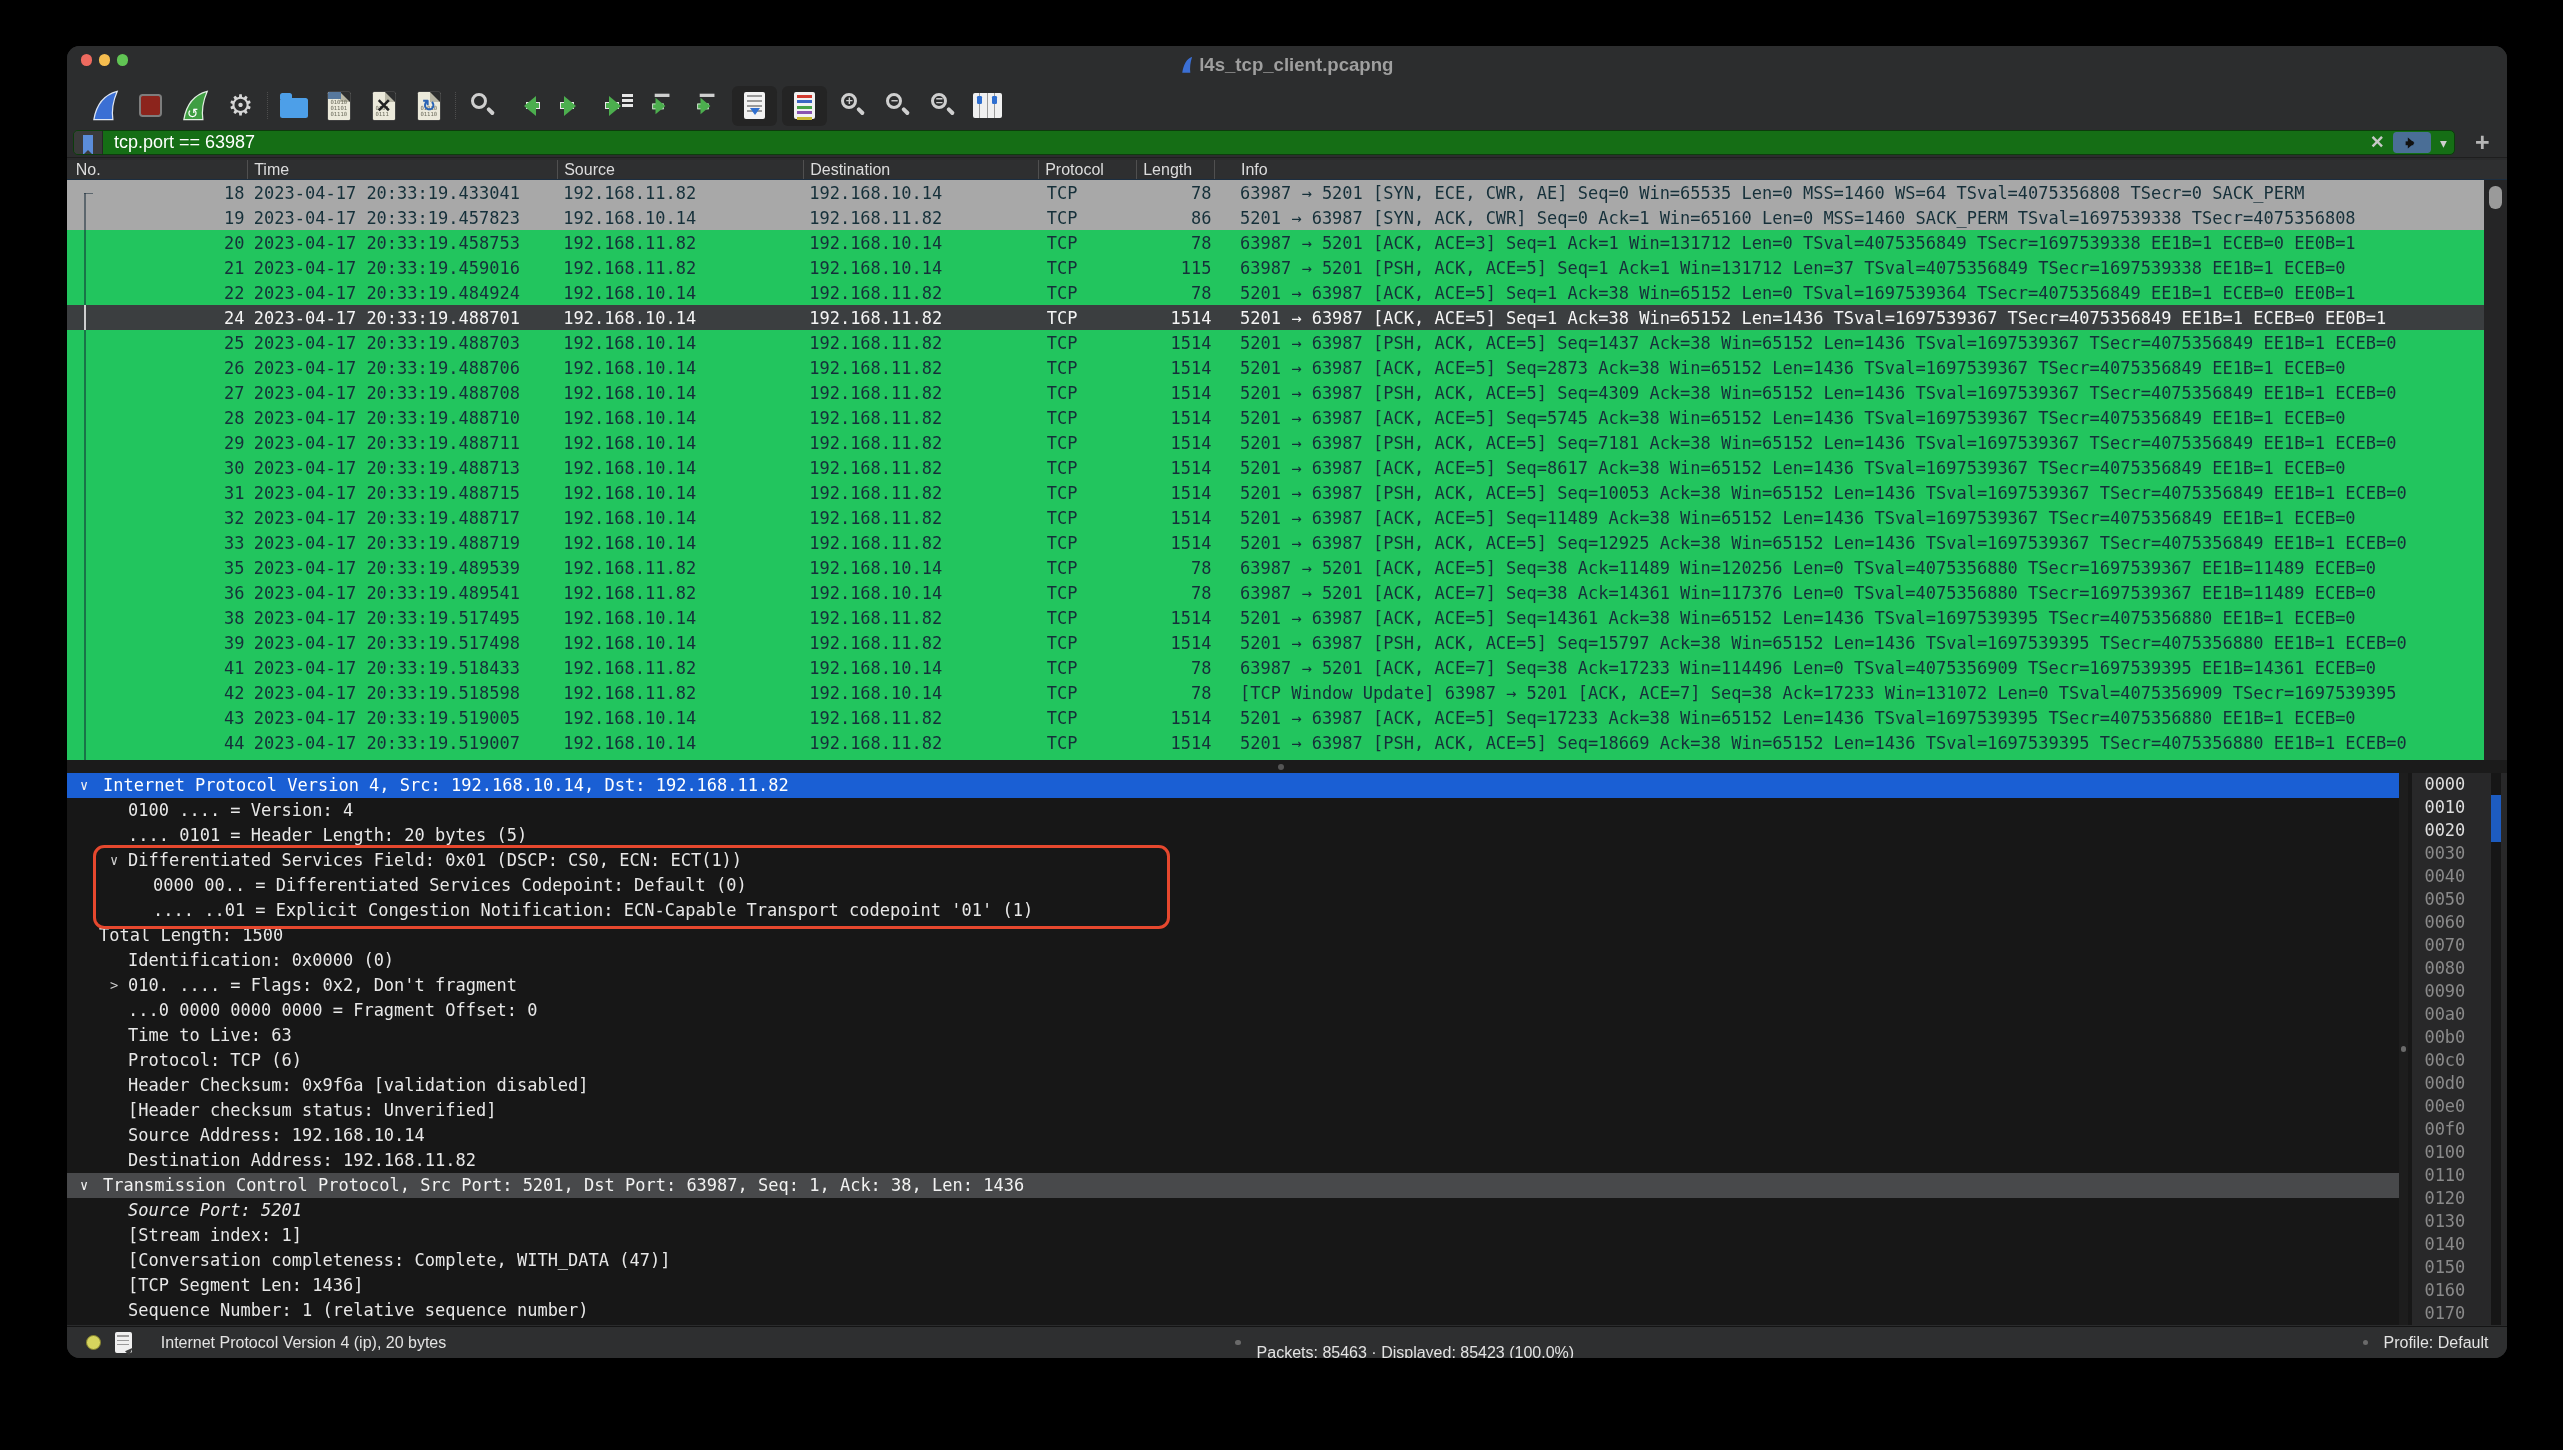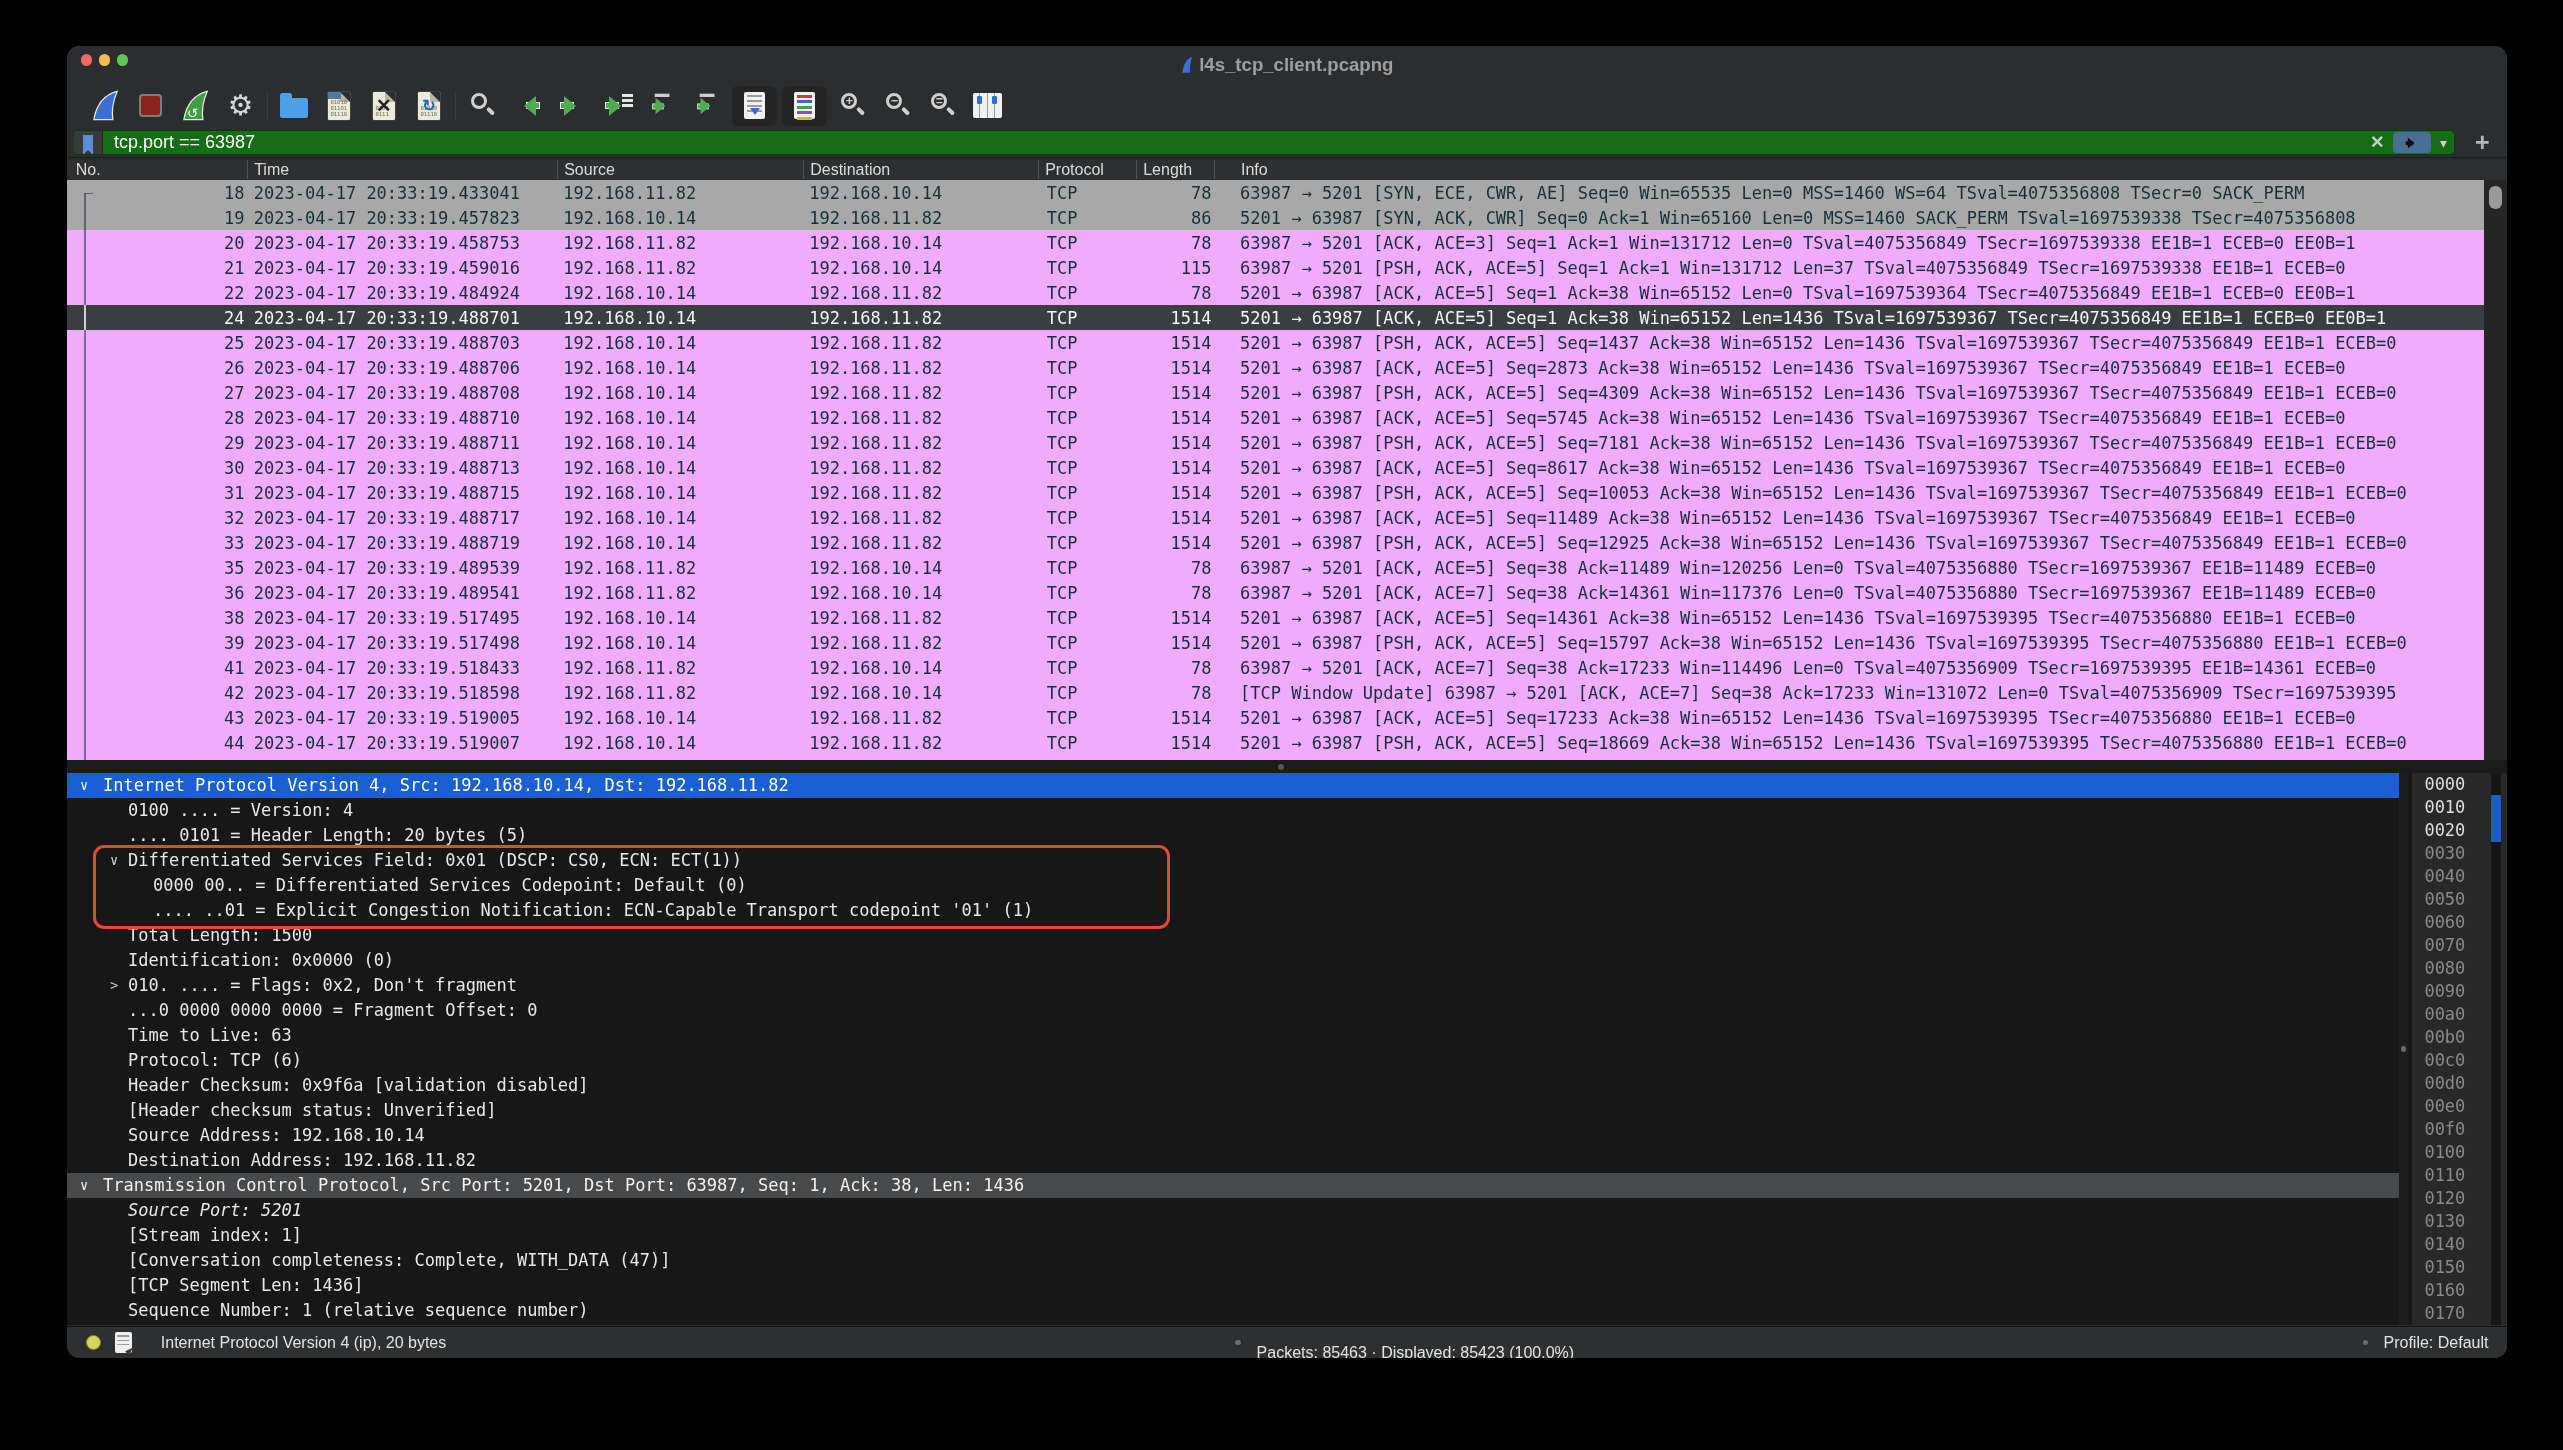--- a/index.html
+++ b/index.html
@@ -103,21 +103,21 @@
   .colhead { position:absolute; left:0; top:114px; width:100%; height:20px; background:#2e2f30;
              display:flex; color:#dcdcdc; font-size:16px; border-bottom:1.2px solid #1c2e40; }
   .ch { height:100%; display:flex; align-items:center; padding-left:6.2px;
         border-left:1.2px solid #505050; white-space:nowrap; overflow:hidden; flex:none; }
   .ch:first-child { border-left:none; padding-left:8.7px; }
 
   
   .plist { position:absolute; left:0; top:134px; width:2417px; height:580px; overflow:hidden;
            background:#e2e2f6; font-family:"DejaVu Sans Mono",monospace; font-size:17px; }
   .prow { height:25px; display:flex; align-items:center; white-space:nowrap; position:relative;
-          color:#16303a; background:#f0abfc; }
+          color:#16303a; background:#22c55e; }
   .prow.syn { background:#a8a8a8; }
   .prow.selected { background:#3b3e40; color:#f4f4f4; }
   .prow span { flex:none; overflow:hidden; }
   .c-no  { width:180px; text-align:right; padding-right:2.5px; }
   .c-time{ width:310px; padding-left:6.8px; }
   .c-src { width:246px; padding-left:6.2px; }
   .c-dst { width:235px; padding-left:6.2px; }
   .c-pro { width:98px; padding-left:8.7px; }
   .c-len { width:78px; text-align:right; padding-right:2.5px; }
   .c-info{ flex:1 1 auto!important; padding-left:26px; }
@@ -607,21 +607,21 @@
     </div>
 
   <div class="details">
     <div class="dtree" id="detail-tree">
         <div class="drow selected"><span class="dcaret" style="left: 13px;">∨</span><span style="padding-left: 36px; display: inline-block;">Internet Protocol Version 4, Src: 192.168.10.14, Dst: 192.168.11.82</span></div>
         <div class="drow"><span style="padding-left: 61px; display: inline-block;">0100 .... = Version: 4</span></div>
         <div class="drow"><span style="padding-left: 61px; display: inline-block;">.... 0101 = Header Length: 20 bytes (5)</span></div>
         <div class="drow"><span class="dcaret" style="left: 43px;">∨</span><span style="padding-left: 61px; display: inline-block;">Differentiated Services Field: 0x01 (DSCP: CS0, ECN: ECT(1))</span></div>
         <div class="drow"><span style="padding-left: 86px; display: inline-block;">0000 00.. = Differentiated Services Codepoint: Default (0)</span></div>
         <div class="drow"><span style="padding-left: 86px; display: inline-block;">.... ..01 = Explicit Congestion Notification: ECN-Capable Transport codepoint '01' (1)</span></div>
-        <div class="drow"><span style="padding-left: 61px; display: inline-block;">Total Length: 1500</span></div>
+        <div class="drow"><span style="padding-left: 32px; display: inline-block;">Total Length: 1500</span></div>
         <div class="drow"><span style="padding-left: 61px; display: inline-block;">Identification: 0x0000 (0)</span></div>
         <div class="drow"><span class="dcaret" style="left: 43px;">&gt;</span><span style="padding-left: 61px; display: inline-block;">010. .... = Flags: 0x2, Don't fragment</span></div>
         <div class="drow"><span style="padding-left: 61px; display: inline-block;">...0 0000 0000 0000 = Fragment Offset: 0</span></div>
         <div class="drow"><span style="padding-left: 61px; display: inline-block;">Time to Live: 63</span></div>
         <div class="drow"><span style="padding-left: 61px; display: inline-block;">Protocol: TCP (6)</span></div>
         <div class="drow"><span style="padding-left: 61px; display: inline-block;">Header Checksum: 0x9f6a [validation disabled]</span></div>
         <div class="drow"><span style="padding-left: 61px; display: inline-block;">[Header checksum status: Unverified]</span></div>
         <div class="drow"><span style="padding-left: 61px; display: inline-block;">Source Address: 192.168.10.14</span></div>
         <div class="drow"><span style="padding-left: 61px; display: inline-block;">Destination Address: 192.168.11.82</span></div>
         <div class="drow band"><span class="dcaret" style="left: 13px;">∨</span><span style="padding-left: 36px; display: inline-block;">Transmission Control Protocol, Src Port: 5201, Dst Port: 63987, Seq: 1, Ack: 38, Len: 1436</span></div>

